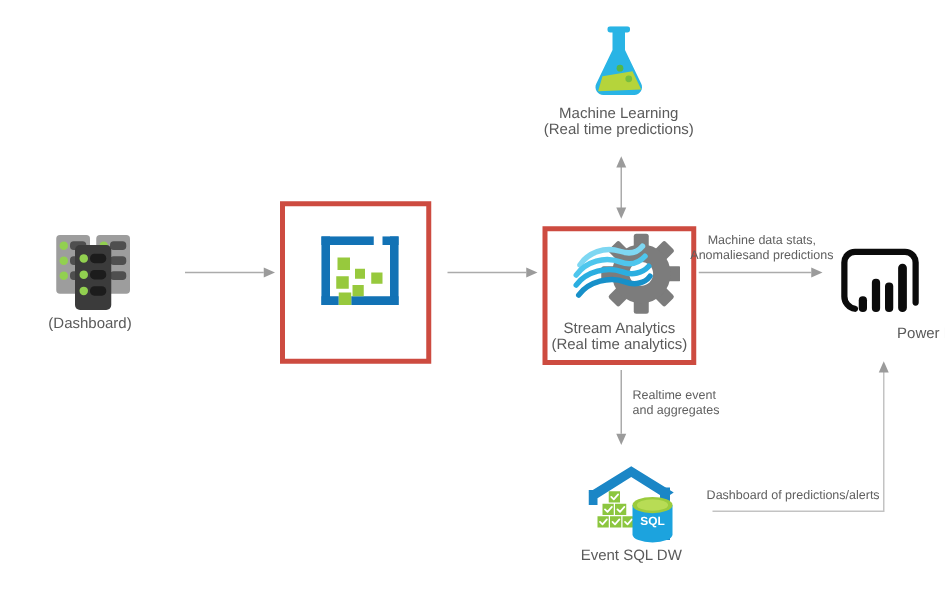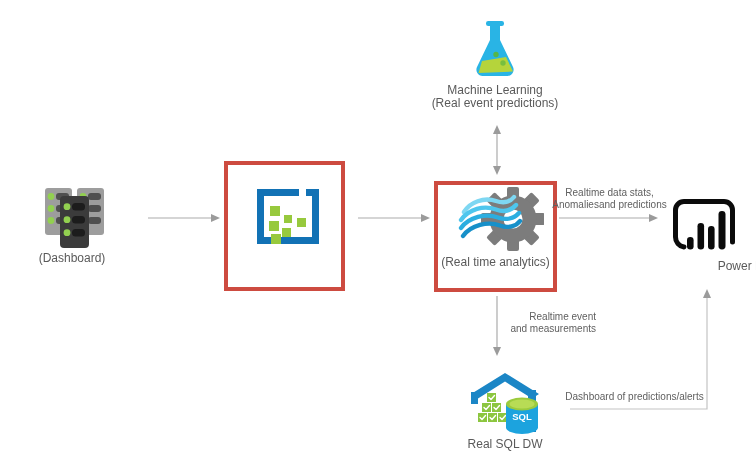--- a/index.html
+++ b/index.html
@@ -107,21 +107,21 @@
 
   <svg class="abs" style="left:472px;top:21px" width="46" height="58" viewBox="0 0 46 58">
     <path d="M18,4 h10 v15 L41,46 a6.2,6.2 0 0 1 -5.6,8.9 H10.6 A6.2,6.2 0 0 1 5,46 L18,19 z" fill="#29b4e5"></path>
     <rect x="14" y="0" width="18" height="5" rx="2.2" fill="#29b4e5"></rect>
     <polygon points="10,40 34,36 41,50.5 6.5,52" fill="#b5d43b"></polygon>
     <circle cx="24" cy="33.5" r="2.7" fill="#55b648"></circle>
     <circle cx="31" cy="42" r="2.7" fill="#77bf3f"></circle>
   </svg>
   <div class="node-label" style="left:420px;top:84px;width:150px">
     <div>Machine Learning</div>
-    <div>(Real event predictions)</div>
+    <div>(Real time predictions)</div>
   </div>
 
   <svg class="abs" style="left:454px;top:185px" width="90" height="70" viewBox="0 0 90 70">
     <g fill="#7c7c7c">
       <rect x="53" y="2" width="12" height="15" rx="2" transform="rotate(0 59 34)"></rect>
       <rect x="53" y="2" width="12" height="15" rx="2" transform="rotate(45 59 34)"></rect>
       <rect x="53" y="2" width="12" height="15" rx="2" transform="rotate(90 59 34)"></rect>
       <rect x="53" y="2" width="12" height="15" rx="2" transform="rotate(135 59 34)"></rect>
       <rect x="53" y="2" width="12" height="15" rx="2" transform="rotate(180 59 34)"></rect>
       <rect x="53" y="2" width="12" height="15" rx="2" transform="rotate(225 59 34)"></rect>
@@ -131,20 +131,21 @@
     </g>
     <circle cx="59" cy="34" r="9.5" fill="#ffffff"></circle>
     <g fill="none" stroke-linecap="round" stroke-width="4.4">
       <path d="M10,27 c6,-10 20,-15 32,-11 c8,2.7 14,1 18,-4" stroke="#7ed7f2"></path>
       <path d="M7,35  c8,-11 23,-15 35,-10.5 c8,3 15,1 20,-4.5" stroke="#4ec6ed"></path>
       <path d="M7,43  c8,-11 25,-15 37,-10.5 c8,3 16,1 21,-4.5" stroke="#2baee0"></path>
       <path d="M9,51  c8,-11 25,-15 37,-10.5 c8,3 16,1 20,-4.5" stroke="#1790c9"></path>
     </g>
   </svg>
   <div class="node-label" style="left:434px;top:256px;width:123px;line-height:12.5px">
+    <div>Stream Analytics</div>
     <div>(Real time analytics)</div>
   </div>
 
   <svg class="abs" style="left:671px;top:197px" width="66" height="58" viewBox="0 0 66 58">
     <path d="M13,50 A10,10 0 0 1 4.5,40 V13 A8.5,8.5 0 0 1 13,4.5 H53 A8.5,8.5 0 0 1 61.5,13 V45" fill="none" stroke="#0b0b0b" stroke-width="5" stroke-linecap="round"></path>
     <g fill="#0b0b0b">
       <rect x="16" y="40" width="6.6" height="12.5" rx="3.2"></rect>
       <rect x="26.5" y="26" width="6.6" height="26.5" rx="3.2"></rect>
       <rect x="37" y="29" width="6.6" height="23.5" rx="3.2"></rect>
       <rect x="47.5" y="14" width="7" height="38.5" rx="3.4"></rect>
@@ -175,30 +176,30 @@
       <path d="M10,47.5 l2,2 l3.5,-4"></path>
       <path d="M20,47.5 l2,2 l3.5,-4"></path>
       <path d="M30,47.5 l2,2 l3.5,-4"></path>
     </g>
     <path d="M36,34 v23.5 a16,6.5 0 0 0 32,0 V34 z" fill="#1ca3de"></path>
     <ellipse cx="52" cy="34" rx="16" ry="6.5" fill="#9bcb3d"></ellipse>
     <ellipse cx="52" cy="34" rx="12.5" ry="4.6" fill="#b8dc55"></ellipse>
     <text x="52" y="50" text-anchor="middle" fill="#ffffff" style="font:bold 9.5px 'Liberation Sans',sans-serif">SQL</text>
   </svg>
   <div class="node-label" style="left:445px;top:438px;width:120px">
-    <div>Real SQL DW</div>
+    <div>Event SQL DW</div>
   </div>
 
   <div class="edge-label" style="left:552px;top:187px;width:115px">
-    <div>Realtime data stats,</div>
+    <div>Machine data stats,</div>
     <div>Anomaliesand predictions</div>
   </div>
 
-  <div class="edge-label" style="left:506px;top:311px;width:90px;text-align:right">
+  <div class="edge-label" style="left:506px;top:311px;width:90px;text-align:left">
     <div>Realtime event</div>
-    <div>and measurements</div>
+    <div>and aggregates</div>
   </div>
 
   <div class="edge-label" style="left:562px;top:391px;width:145px">
     <div>Dashboard of predictions/alerts</div>
   </div>
 
 </div>
 
 </body></html>

